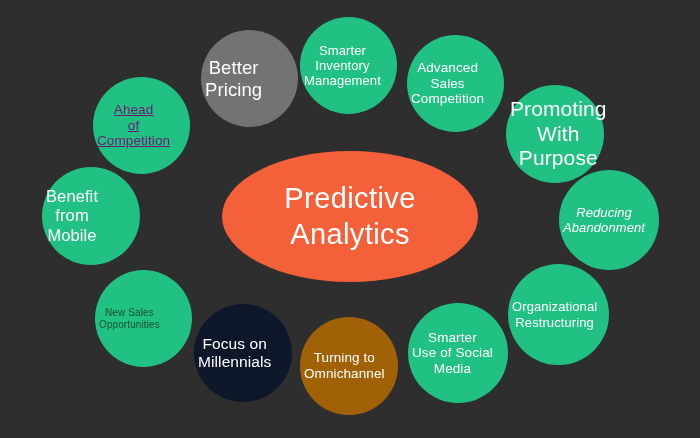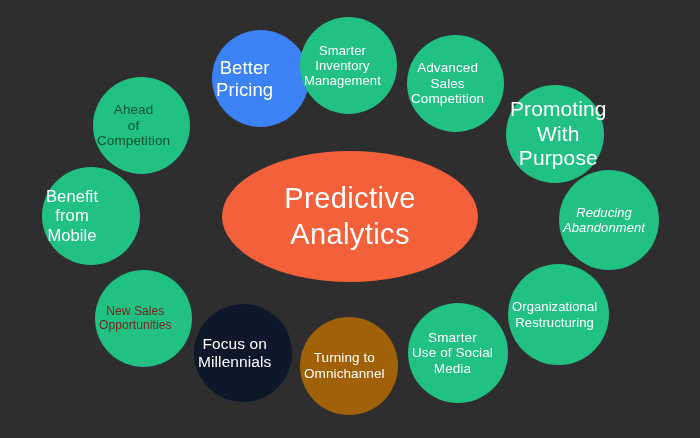--- a/index.html
+++ b/index.html
@@ -52,25 +52,25 @@
     white-space: pre-line;
   }
 </style>
 </head>
 <body>
 
 <div id="canvas" style="width: 700px; height: 438px; background: rgb(46, 46, 46);">
 
   <div id="bubble-layer">
       <div class="bubble" style="left: 93px; top: 77px; width: 97px; height: 97px; background: rgb(33, 193, 131);">
-        <span class="bubble-label" style="font-size: 13.5px; color: #14532d;">Ahead
+        <span class="bubble-label" style="font-size: 13.5px; color: #701a75; text-decoration: underline;">Ahead
 of
 Competition</span>
       </div>
-      <div class="bubble" style="left: 212px; top: 30px; width: 97px; height: 97px; background: #3b82f6;">
+      <div class="bubble" style="left: 201px; top: 30px; width: 97px; height: 97px; background: #737373;">
         <span class="bubble-label" style="font-size: 18.5px; color: rgb(255, 255, 255);">Better
 Pricing</span>
       </div>
       <div class="bubble" style="left: 300px; top: 17px; width: 97px; height: 97px; background: rgb(33, 193, 131);">
         <span class="bubble-label" style="font-size: 13px; color: rgb(255, 255, 255);">Smarter
 Inventory
 Management</span>
       </div>
       <div class="bubble" style="left: 407px; top: 35px; width: 97px; height: 97px; background: rgb(33, 193, 131);">
         <span class="bubble-label" style="font-size: 13.5px; color: rgb(255, 255, 255);">Advanced
@@ -97,21 +97,21 @@
       </div>
       <div class="bubble" style="left: 300px; top: 317px; width: 98px; height: 98px; background: #a16207;">
         <span class="bubble-label" style="font-size: 13.5px; color: rgb(255, 255, 255);">Turning to
 Omnichannel</span>
       </div>
       <div class="bubble" style="left: 194px; top: 304px; width: 98px; height: 98px; background: #0f172a;">
         <span class="bubble-label" style="font-size: 15.5px; color: rgb(255, 255, 255);">Focus on
 Millennials</span>
       </div>
       <div class="bubble" style="left: 95px; top: 270px; width: 97px; height: 97px; background: rgb(33, 193, 131);">
-        <span class="bubble-label" style="font-size: 12px; color: #7f1d1d;">New Sales
+        <span class="bubble-label" style="font-size: 10px; color: #14532d;">New Sales
 Opportunities</span>
       </div>
       <div class="bubble" style="left: 42px; top: 167px; width: 98px; height: 98px; background: rgb(33, 193, 131);">
         <span class="bubble-label" style="font-size: 16.5px; color: rgb(255, 255, 255);">Benefit
 from
 Mobile</span>
       </div>
     </div>
 
   <div id="center-node" style="left: 222px; top: 151px; width: 256px; height: 131px; background: rgb(244, 96, 58);">

